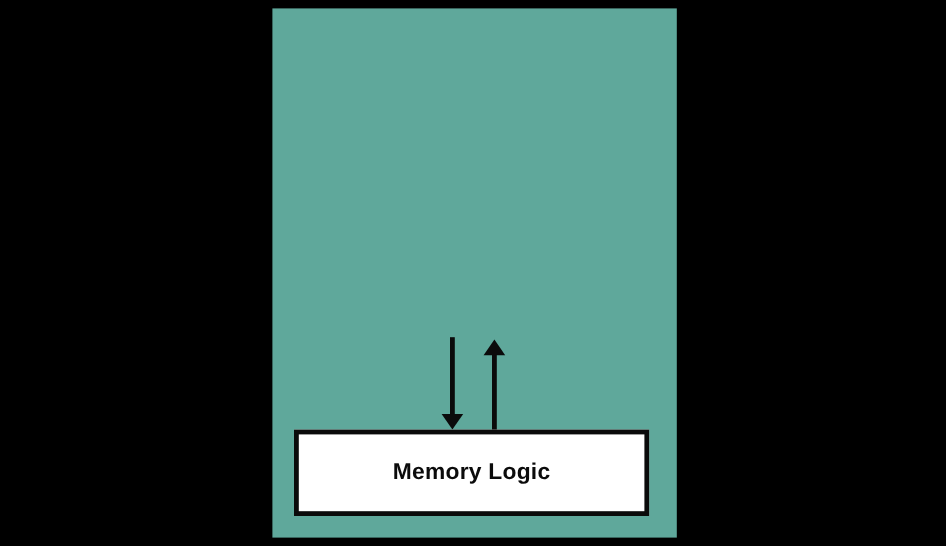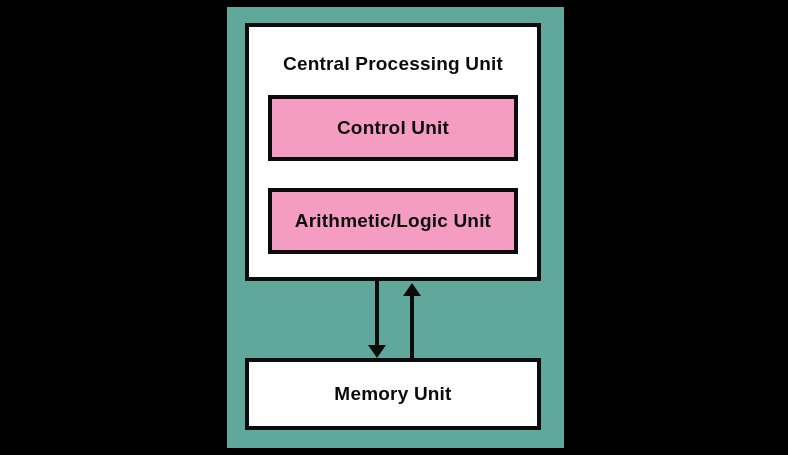--- a/index.html
+++ b/index.html
@@ -103,39 +103,28 @@
     border-bottom: 13px solid var(--ink, #0b0b0b);
   }
 </style>
 </head>
 <body>
 
 <div class="stage">
 
   <div class="panel"></div>
 
-  <div class="box cpu-box">
-    <div class="cpu-title">Central Processing Unit</div>
-
-    <div class="box inner-box control-box">
-      <span class="box-label">Control Unit</span>
-    </div>
-
-    <div class="box inner-box alu-box">
-      <span class="box-label">Arithmetic/Logic Unit</span>
-    </div>
-  </div>
 
   <div class="arrow arrow-down">
     <div class="arrow-shaft"></div>
     <div class="arrow-head"></div>
   </div>
 
   <div class="arrow arrow-up">
     <div class="arrow-head"></div>
     <div class="arrow-shaft"></div>
   </div>
 
   <div class="box memory-box">
-    <span class="box-label">Memory Unit</span>
+    <span class="box-label">Memory Logic</span>
   </div>
 
 </div>
 
 </body></html>

